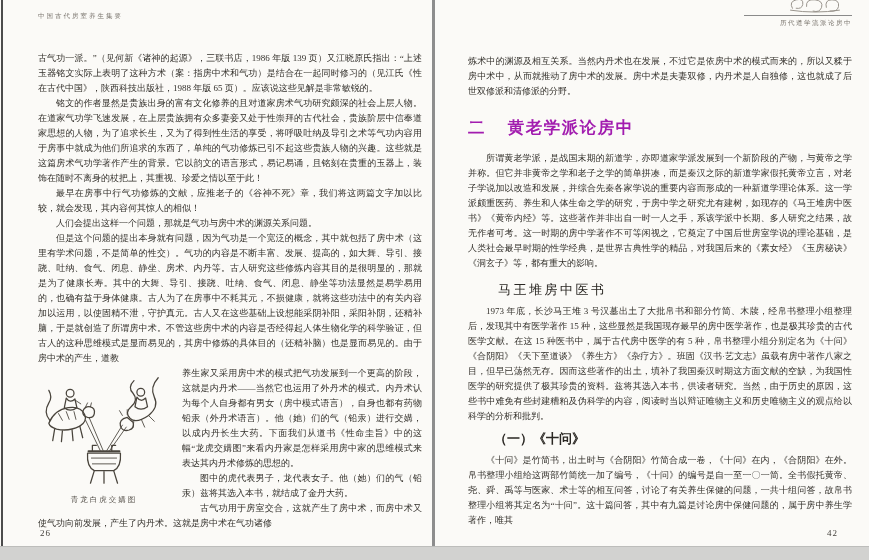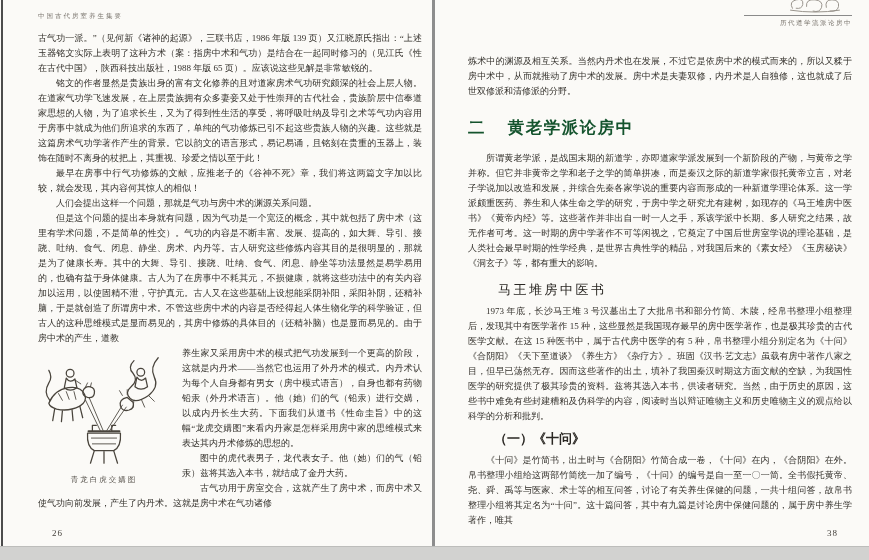--- a/index.html
+++ b/index.html
@@ -13,35 +13,35 @@
   .page{position:relative;height:546px;overflow:hidden;box-sizing:border-box;background:#fbfaf7;}
   .page-left{width:432px;flex:0 0 auto;padding:10px 10px 0 38px;}
   .page-right{width:431px;flex:0 0 auto;padding:12px 14px 0 33px;}
   .running-header{font-size:6.5px;color:#7a756e;letter-spacing:2px;}
   .rh-left{margin-top:2px;}
   .header-right-block{position:absolute;top:0;right:14px;width:120px;text-align:right;}
   .cloud{display:block;margin-left:auto;margin-right:8px;margin-top:-3px;}
   .header-rule{width:108px;height:1px;background:#8a8a8a;margin:2px 0 3px auto;}
   .rh-right{letter-spacing:1.5px;}
   .body-text{font-size:9px;line-height:15px;text-align:justify;}
-  .page-left .body-text{margin-top:10px;}
+  .page-left .body-text{margin-top:30px;}
   .page-right .body-text-start{margin-top:42px;}
   p{margin:0;}
   .indent{text-indent:2em;}
   .noindent{text-indent:0;}
   .wrap-zone{overflow:visible;}
   figure{float:left;margin:4px 14px 2px 2px;width:128px;text-align:center;}
   figure svg{display:block;margin:0 auto;}
   figcaption{font-size:7.5px;letter-spacing:2px;color:#55504a;margin-top:2px;}
-  .section-heading{margin:18px 0 12px 0;font-size:16.5px;font-weight:600;color:#14532d;letter-spacing:1.5px;line-height:22px;}
+  .section-heading{margin:18px 0 12px 0;font-size:16.5px;font-weight:600;color:#a21caf;letter-spacing:1.5px;line-height:22px;}
   .section-number{margin-right:16px;}
   .subsection-heading{margin:12px 0 8px 0;padding-left:30px;font-size:13px;font-weight:400;letter-spacing:2.5px;color:#2a2723;line-height:13px;}
   .item-heading{margin:8px 0 8px 0;font-size:13px;font-weight:600;color:#2a2723;text-indent:2em;line-height:13px;}
   .page-number{position:absolute;bottom:8px;font-size:9px;color:#45423d;letter-spacing:1px;}
-  .pn-left{left:40px;margin-left:12px;}
+  .pn-left{left:40px;}
   .pn-right{right:28px;}
   svg path, svg circle{stroke:#49443c;fill:none;stroke-width:1.3;stroke-linecap:round;stroke-linejoin:round;}
   svg .thick{stroke-width:2;}
   svg .fine{stroke-width:0.9;}
   .cloud path{stroke:#938e86;stroke-width:1;}
 </style>
 </head>
 <body>
 
 <div class="spread">
@@ -126,19 +126,19 @@
 
         <h3 class="subsection-heading">马王堆房中医书</h3>
 
         <p class="indent">1973 年底，长沙马王堆 3 号汉墓出土了大批帛书和部分竹简、木牍，经帛书整理小组整理后，发现其中有医学著作 15 种，这些显然是我国现存最早的房中医学著作，也是极其珍贵的古代医学文献。在这 15 种医书中，属于古代房中医学的有 5 种，帛书整理小组分别定名为《十问》《合阴阳》《天下至道谈》《养生方》《杂疗方》。班固《汉书·艺文志》虽载有房中著作八家之目，但早已荡然无存。因而这些著作的出土，填补了我国秦汉时期这方面文献的空缺，为我国性医学的研究提供了极其珍贵的资料。兹将其选入本书，供读者研究。当然，由于历史的原因，这些书中难免有些封建糟粕及伪科学的内容，阅读时当以辩证唯物主义和历史唯物主义的观点给以科学的分析和批判。</p>
 
         <div class="item-heading">（一）《十问》</div>
 
         <p class="indent">《十问》是竹简书，出土时与《合阴阳》竹简合成一卷，《十问》在内，《合阴阳》在外。帛书整理小组给这两部竹简统一加了编号，《十问》的编号是自一至一〇一简。全书假托黄帝、尧、舜、禹等与医家、术士等的相互问答，讨论了有关养生保健的问题，一共十组问答，故帛书整理小组将其定名为“十问”。这十篇问答，其中有九篇是讨论房中保健问题的，属于房中养生学著作，唯其</p>
       </div>
 
-      <div class="page-number pn-right">38</div>
+      <div class="page-number pn-right">42</div>
     </div>
   </div>
 
   <div class="edge-left"></div>
   <div class="bottom-band"></div>
 </div>
 
 </body></html>

